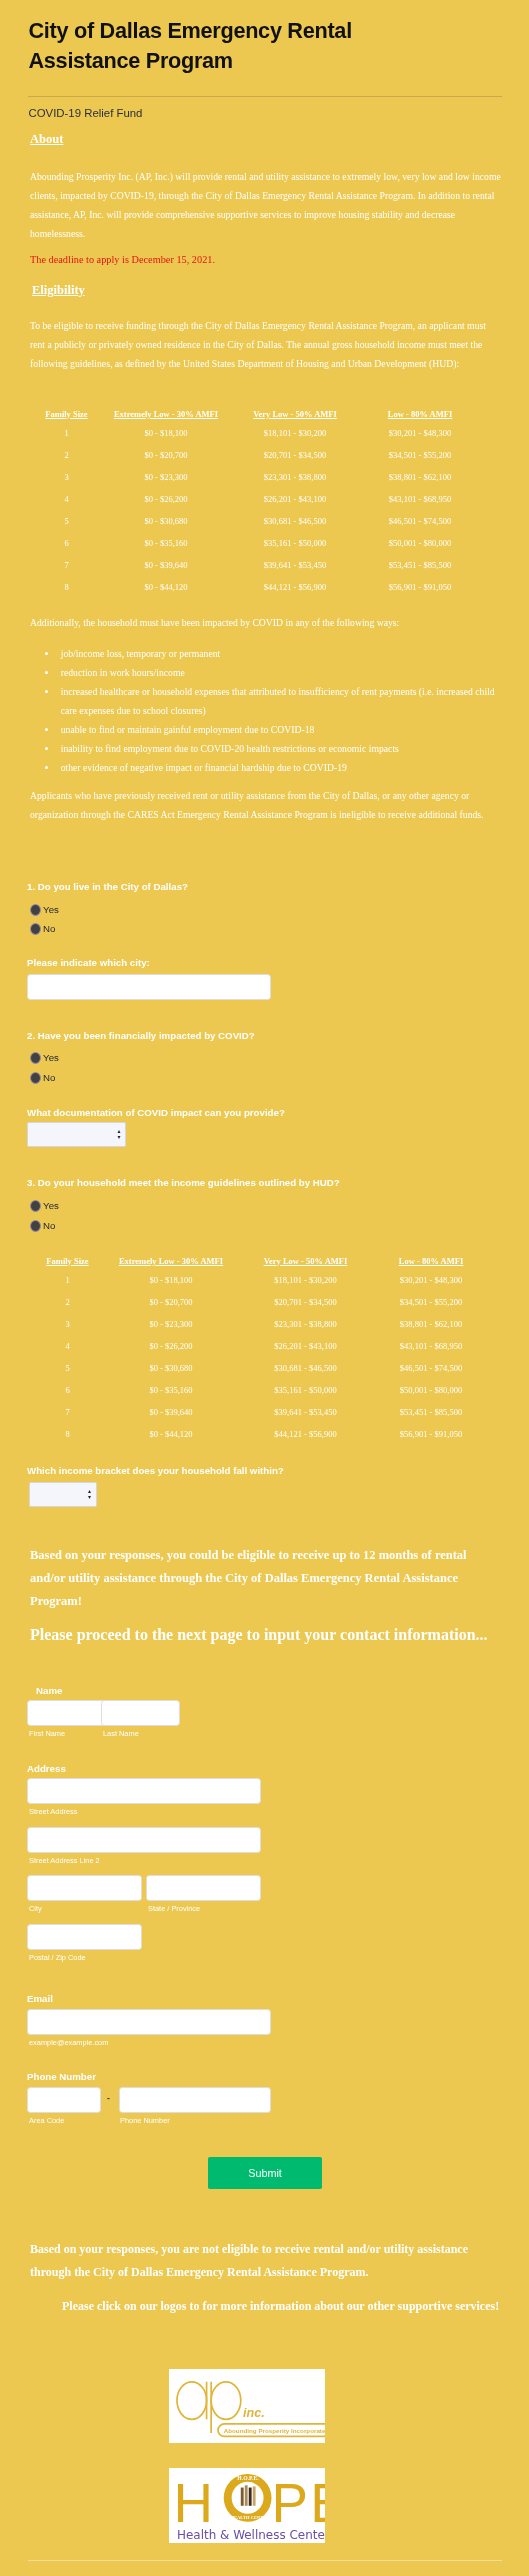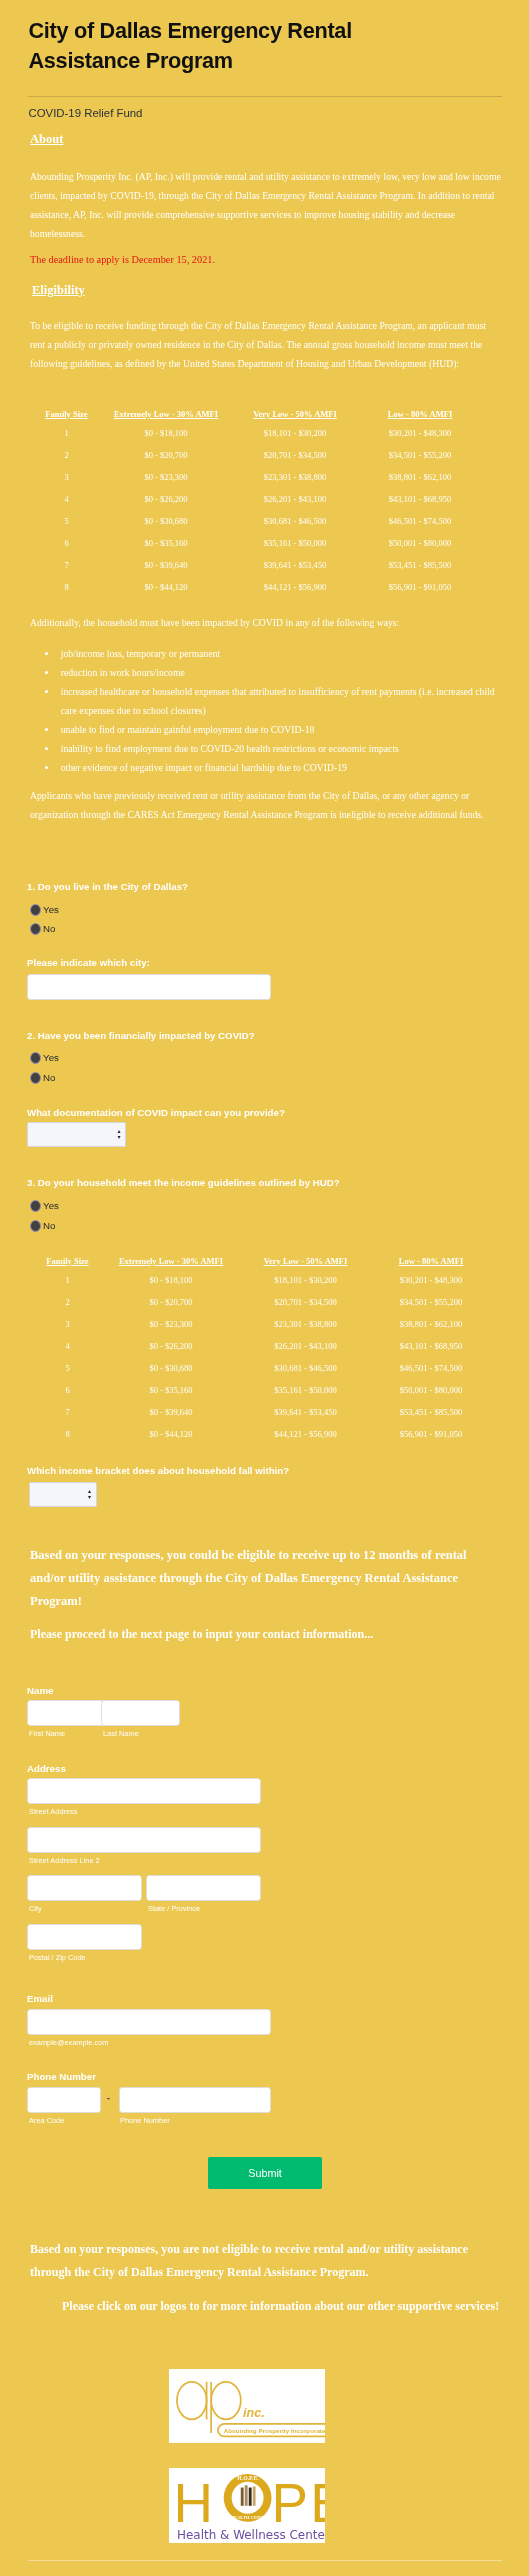--- a/index.html
+++ b/index.html
@@ -218,29 +218,29 @@
       </tr>
     <tr>
         <td>8</td>
         <td>$0 - $44,120</td>
         <td>$44,121 - $56,900</td>
         <td>$56,901 - $91,050</td>
       </tr>
   </tbody>
 </table>
 
-<div class="abs q-label" style="top:1465px;">Which income bracket does about household fall within?</div>
+<div class="abs q-label" style="top:1465px;">Which income bracket does your household fall within?</div>
 <div class="abs select-input" style="left:28.5px; top:1482px; width:68px; height:24.5px;">
   <span class="select-arrows">▲<br>▼</span>
 </div>
 
 <div class="abs big-msg" style="top:1544px;">Based on your responses, you could be eligible to receive up to 12 months of rental and/or utility assistance through the City of Dallas Emergency Rental Assistance Program!</div>
-<div class="abs big-msg" style="top:1623px; font-size:12px;">Please proceed to the next page to input your contact information...</div>
-
-<div class="abs q-label" style="top:1685px;">Name</div>
+<div class="abs big-msg" style="top:1623px; font-size:16px;">Please proceed to the next page to input your contact information...</div>
+
+<div class="abs q-label" style="top:1685px;margin-left:9px;">Name</div>
 <div class="abs text-input" style="left:27px; top:1700px; width:79px;"></div>
 <div class="abs text-input" style="left:101px; top:1700px; width:79px;"></div>
 <div class="abs sublabel" style="left:29px; top:1729px;">First Name</div>
 <div class="abs sublabel" style="left:103px; top:1729px;">Last Name</div>
 
 <div class="abs q-label" style="top:1763px;">Address</div>
 <div class="abs text-input" style="left:27px; top:1778px; width:234px;"></div>
 <div class="abs sublabel" style="left:29px; top:1807px;">Street Address</div>
 <div class="abs text-input" style="left:27px; top:1827px; width:234px;"></div>
 <div class="abs sublabel" style="left:29px; top:1856px;">Street Address Line 2</div>

